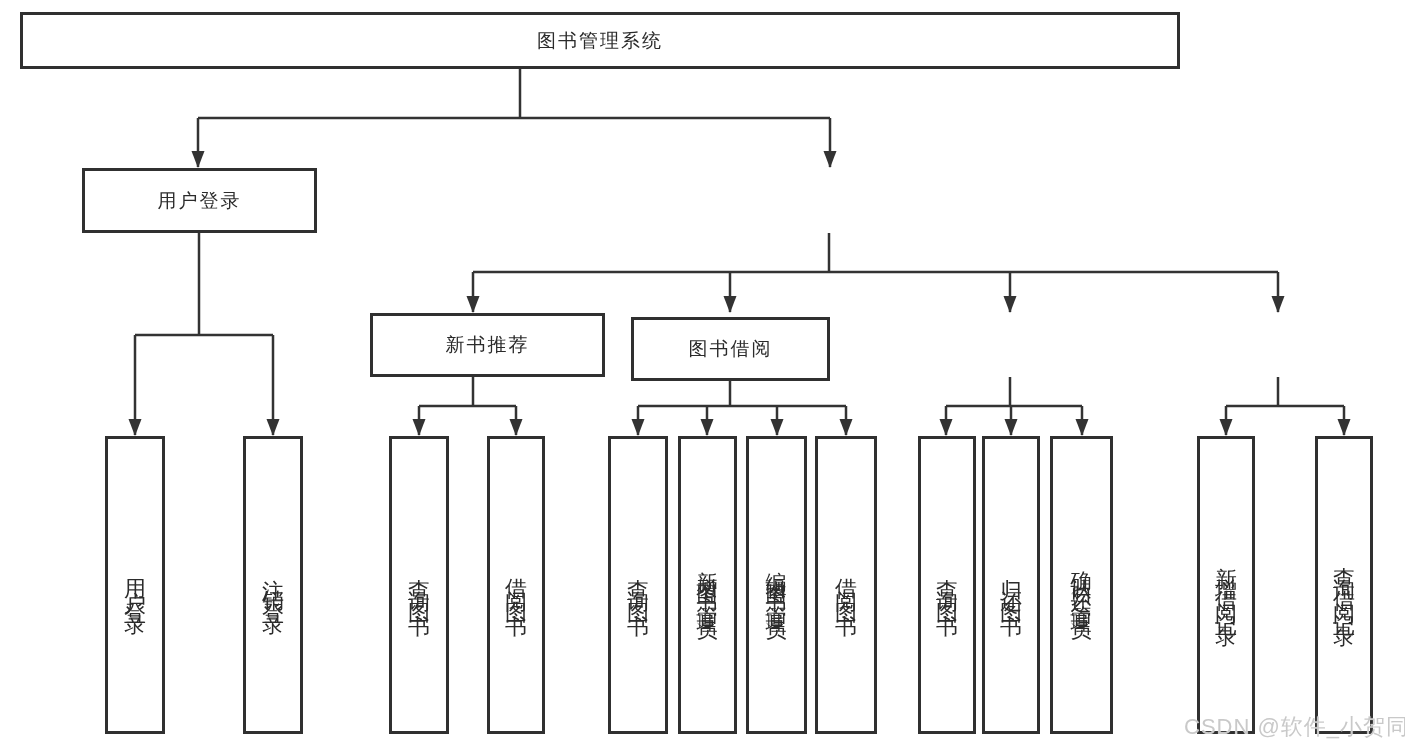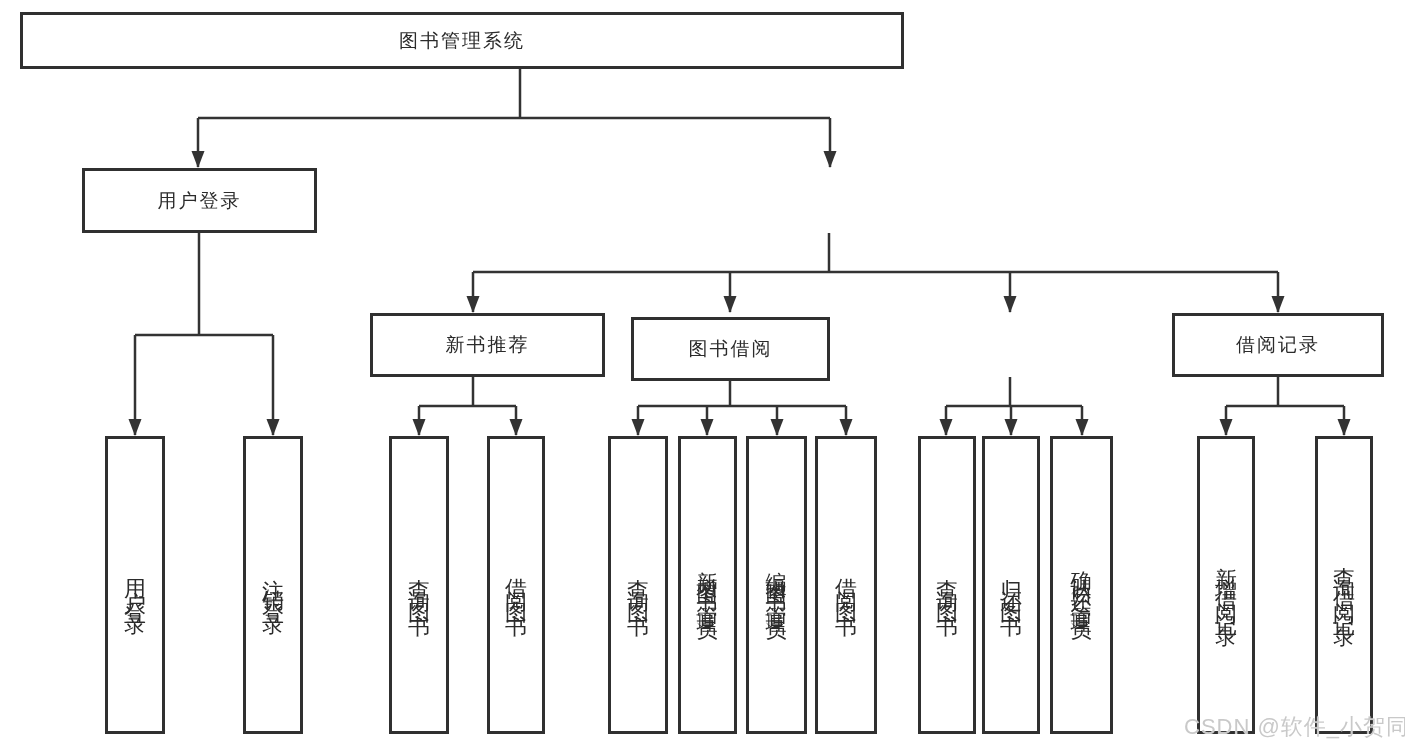--- a/index.html
+++ b/index.html
@@ -113,36 +113,33 @@
       <polygon points="700.5,419 713.5,419 707,436" fill="#333333"></polygon>
       <polygon points="770.5,419 783.5,419 777,436" fill="#333333"></polygon>
       <polygon points="839.5,419 852.5,419 846,436" fill="#333333"></polygon>
       <polygon points="939.5,419 952.5,419 946,436" fill="#333333"></polygon>
       <polygon points="1004.5,419 1017.5,419 1011,436" fill="#333333"></polygon>
       <polygon points="1075.5,419 1088.5,419 1082,436" fill="#333333"></polygon>
       <polygon points="1219.5,419 1232.5,419 1226,436" fill="#333333"></polygon>
       <polygon points="1337.5,419 1350.5,419 1344,436" fill="#333333"></polygon>
     </svg>
 
-  <div class="node h" style="left:20px; top:12px; width:884px; height:57px">
+  <div class="node h" style="left:20px; top:12px; width:1160px; height:57px">
     <span>图书管理系统</span>
   </div>
 
   <div class="node h" style="left:82px; top:168px; width:235px; height:65px">
     <span>用户登录</span>
   </div>
 
   <div class="node h" style="left:370px; top:313px; width:235px; height:64px">
     <span>新书推荐</span>
   </div>
   <div class="node h" style="left:631px; top:317px; width:199px; height:64px">
     <span>图书借阅</span>
-  </div>
-  <div class="node h" style="left:1172px; top:313px; width:212px; height:64px">
-    <span>借阅记录</span>
   </div>
 
   <div class="node leaf" style="left:105px; top:436px; width:60px; height:298px">
     <span>用户登录</span>
   </div>
   <div class="node leaf" style="left:243px; top:436px; width:60px; height:298px">
     <span>注销登录</span>
   </div>
 
   <div class="node leaf" style="left:389px; top:436px; width:60px; height:298px">

